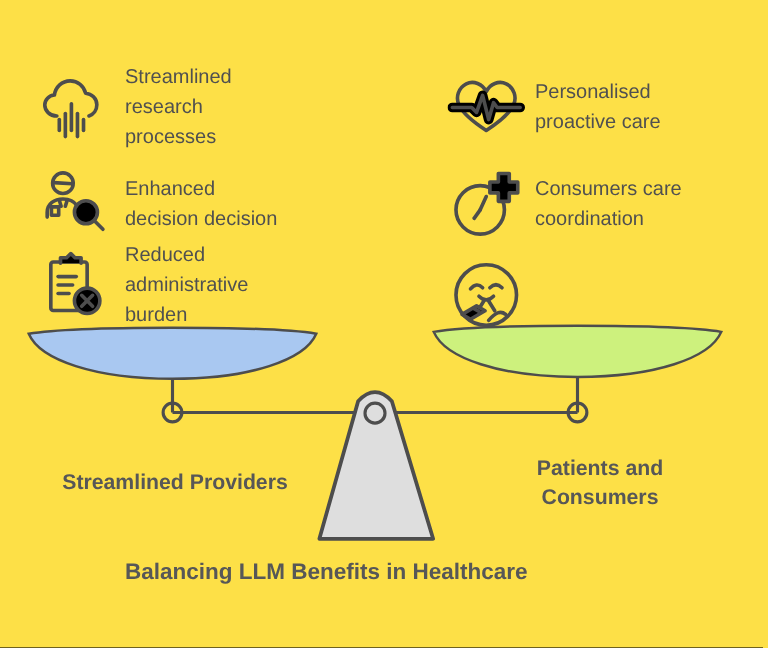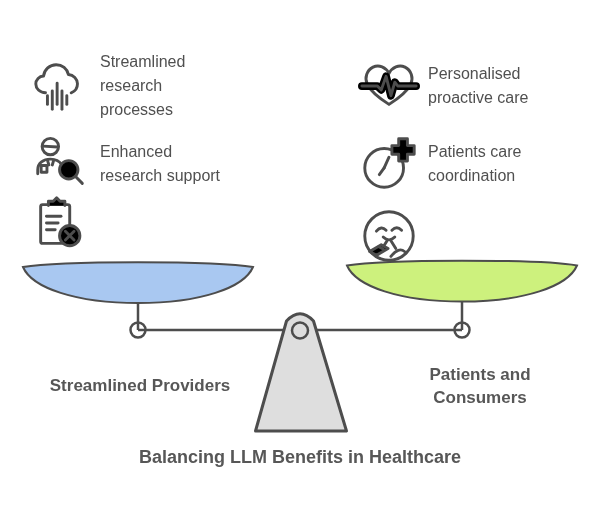--- a/index.html
+++ b/index.html
@@ -1,38 +1,38 @@
 <!DOCTYPE html>
 <html><head>
 <meta charset="utf-8">
 <style>
   html,body{margin:0;padding:0;background:#000;}
   .canvas{
-    position:relative;width:614px;height:518px;background:#ffffff;
+    position:relative;width:614px;height:518px;background:#fde047;
     font-family:"Liberation Sans", sans-serif;overflow:hidden;
   }
   .scale-svg{position:absolute;left:0;top:0;}
   .item{position:absolute;display:flex;align-items:center;gap:8px;}
   .item .icon{width:62px;height:62px;flex:none;display:block;}
   .item .icon svg{width:62px;height:62px;display:block;}
   .icon path,.icon circle,.icon rect,.icon line{
     fill:none;stroke:#4d4d4d;stroke-width:3;stroke-linecap:round;stroke-linejoin:round;
   }
   .icon .mask{fill:#000000;}
   .icon .halo{stroke:#000000;stroke-width:8;}
   .item .text{
     white-space:pre-line;font-size:16px;line-height:24px;font-weight:500;
     color:#505050;width:170px;
   }
   .side-label{
     position:absolute;width:200px;text-align:center;font-size:17px;line-height:23px;
     font-weight:bold;color:#575757;white-space:pre-line;
   }
   .diagram-title{
-    position:absolute;left:100px;top:447px;width:400px;text-align:center;
+    position:absolute;left:100px;top:447px;width:400px;
     font-size:18px;font-weight:bold;color:#575757;
   }
   .scale-shape{stroke:#4d4d4d;stroke-width:2;}
   .scale-line{stroke:#4d4d4d;stroke-width:2.5;fill:none;}
 </style>
 </head>
 <body>
 
 <div class="canvas">
 
@@ -77,35 +77,38 @@
         <path d="M13.5 13.5 L28.5 14.5"></path>
         <path d="M8 42 V38 C8 31 14 27 21 27 C26.5 27 30.5 29.2 32.5 32.5"></path>
         <path d="M18 28 l1.5 5"></path>
         <path d="M24.5 28 l-1.5 5"></path>
         <rect x="11.5" y="33.5" width="6" height="7"></rect>
         <circle class="mask" cx="40" cy="38" r="9.5" fill="#000"></circle>
         <path d="M47 45 L54 52"></path>
       </svg>
     </span>
     <span class="text">Enhanced
-research support</span>
+decision decision</span>
   </div>
 
   <div class="item" style="left:30px;top:193px">
     <span class="icon">
       <svg viewBox="0 0 64 64">
         <rect x="11" y="12" width="30" height="40" rx="2"></rect>
         <path class="mask" d="M19 13 V8.5 H24 L27.5 5 L31 8.5 H36 V13" fill="#000"></path>
         <path d="M17 24 h15"></path>
         <path d="M17 31 h12"></path>
         <path d="M17 38 h9"></path>
         <circle class="mask" cx="41" cy="44" r="10.5" fill="#000"></circle>
         <path d="M36.5 39.5 L45.5 48.5 M45.5 39.5 L36.5 48.5"></path>
       </svg>
     </span>
+    <span class="text">Reduced
+administrative
+burden</span>
   </div>
 
   <div class="item" style="left:358px;top:55px">
     <span class="icon">
       <svg viewBox="0 0 64 64">
         <path d="M32 19 C29 12.5 21.5 9.5 15.5 12.5 C9 15.8 6.5 23.5 9.5 30 C13 37.5 22 44.5 32 51 C42 44.5 51 37.5 54.5 30 C57.5 23.5 55 15.8 48.5 12.5 C42.5 9.5 35 12.5 32 19 Z"></path>
         <path class="halo" d="M4 32 H20 L24 36 L29 22 L34 42 L38 28 L41 32 H60"></path>
         <path d="M4 32 H20 L24 36 L29 22 L34 42 L38 28 L41 32 H60"></path>
       </svg>
     </span>
@@ -115,21 +118,21 @@
 
   <div class="item" style="left:358px;top:133px">
     <span class="icon">
       <svg viewBox="0 0 64 64">
         <circle cx="27" cy="36" r="20"></circle>
         <path class="mask" d="M42 6 h9 v7 h7 v9 h-7 v7 h-9 v-7 h-7 v-9 h7 z" fill="#000" stroke="#4d4d4d"></path>
         <path d="M27 36 L32 25"></path>
         <path d="M27 36 L22 43"></path>
       </svg>
     </span>
-    <span class="text">Patients care
+    <span class="text">Consumers care
 coordination</span>
   </div>
 
   <div class="item" style="left:358px;top:205px">
     <span class="icon">
       <svg viewBox="0 0 64 64">
         <circle cx="32" cy="32" r="25"></circle>
         <path d="M19 27 q5 -6 10 -1"></path>
         <path d="M35 26 q5 -5 10 0"></path>
         <path d="M26 33 q6 6 12 0"></path>

